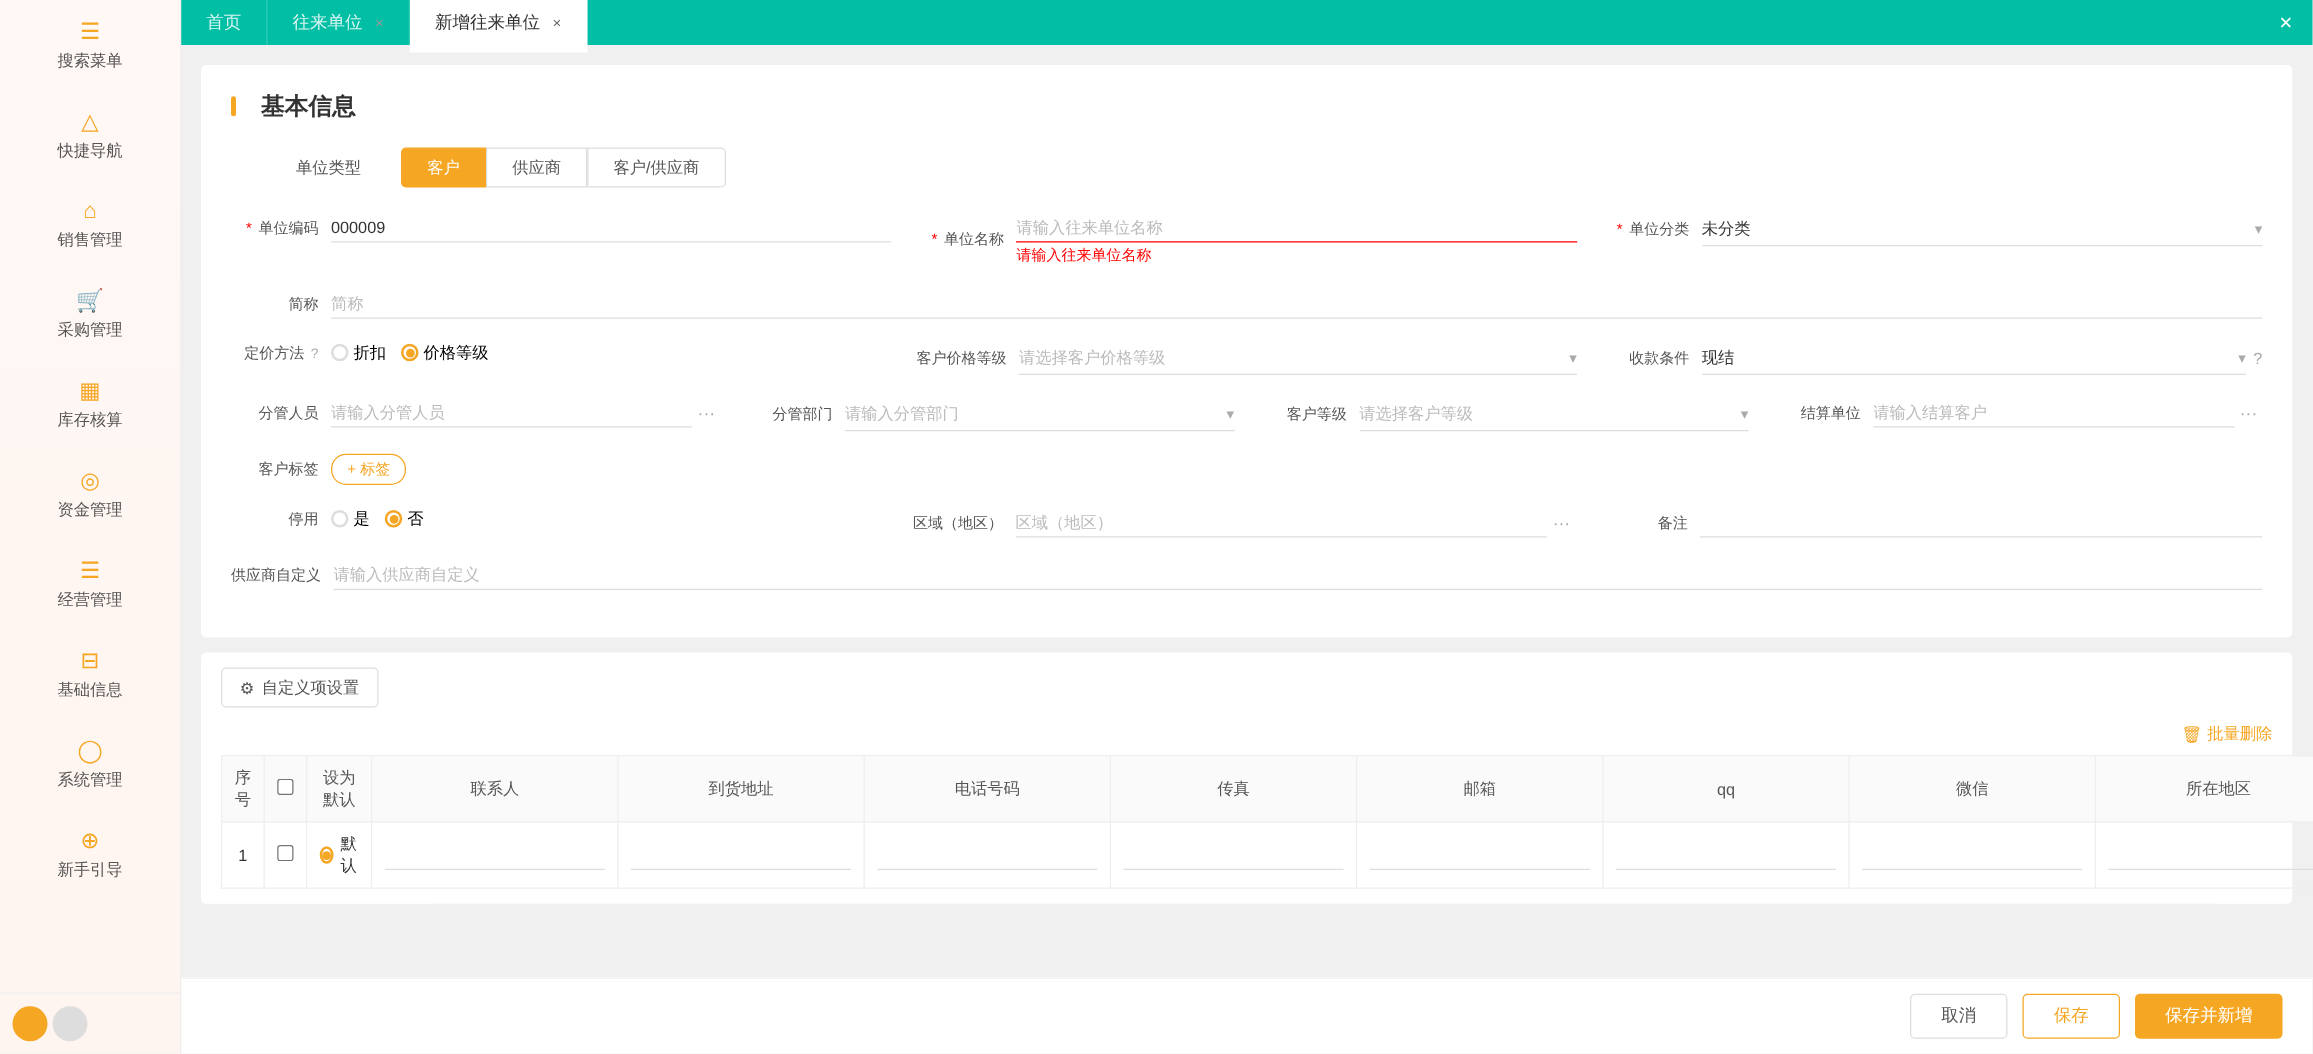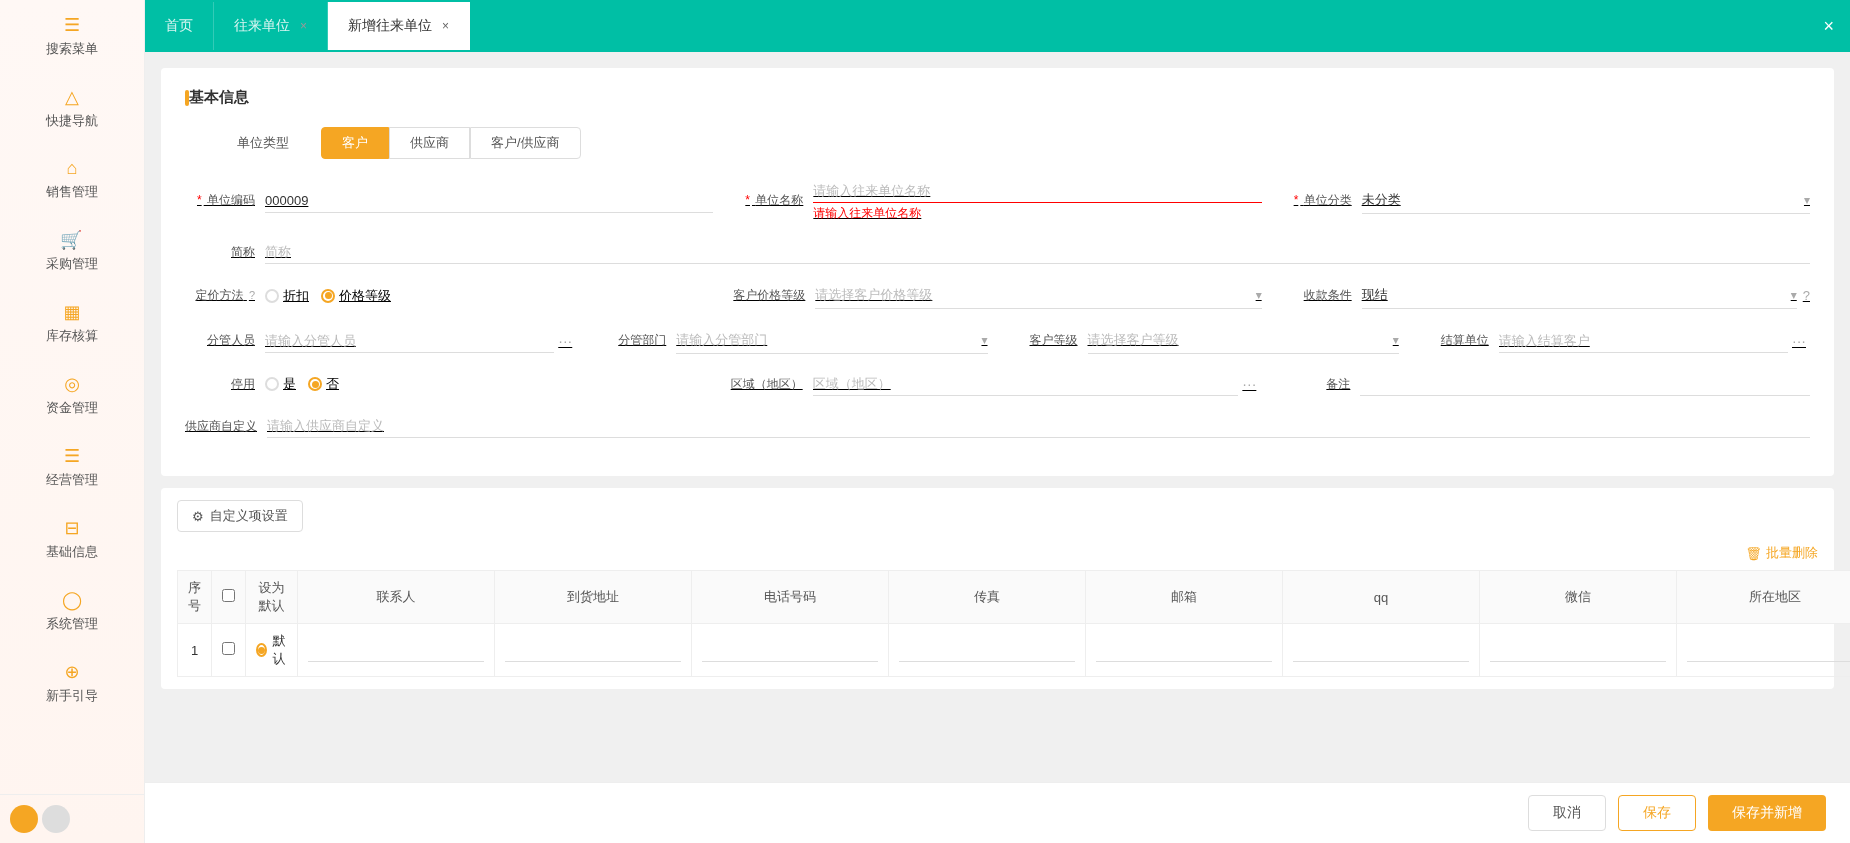--- a/index.html
+++ b/index.html
@@ -37,21 +37,21 @@
     .sidebar-bottom .dot2 { width: 28px; height: 28px; background: #ddd; border-radius: 50%; }
 
     
     .main { flex: 1; display: flex; flex-direction: column; overflow: hidden; }
 
     
     .tab-bar {
       background: #00bfa5;
       display: flex;
       align-items: center;
-      height: 52px;
+      height: 36px;
       padding: 0 0;
       position: relative;
     }
     .tab {
       display: flex;
       align-items: center;
       padding: 0 20px;
       height: 48px;
       font-size: 14px;
       cursor: pointer;
@@ -80,22 +80,22 @@
     .form-card {
       background: #fff;
       border-radius: 4px;
       padding: 20px 24px;
       margin-bottom: 12px;
     }
 
     .section-title {
       display: flex;
       align-items: center;
-      gap: 0;
-      font-size: 15px;
+      gap: 20px;
+      font-size: 19px;
       font-weight: 600;
       color: #333;
       margin-bottom: 20px;
     }
     .section-title .icon-bar {
       width: 4px;
       height: 16px;
       background: #f5a623;
       border-radius: 2px;
     }
@@ -126,24 +126,23 @@
       color: #fff;
       border-color: #f5a623;
       margin-left: 16px;
     }
     .type-btn:first-of-type { border-radius: 4px 0 0 4px; }
     .type-btn:last-of-type { border-radius: 0 4px 4px 0; }
 
     
     .form-row {
       display: flex;
-      align-items: center;
+      align-items: flex-start;
       margin-bottom: 18px;
       gap: 0;
-      text-decoration: underline;
     }
     .form-group {
       display: flex;
       align-items: center;
       flex: 1;
       min-width: 0;
     }
     .form-label {
       font-size: 12px;
       color: #555;
@@ -474,20 +473,26 @@
             <span class="chevron">▾</span>
           </div>
         </div>
         <div class="form-group" style="margin-left:20px;">
           <span class="form-label">结算单位</span>
           <input class="form-input" type="text" placeholder="请输入结算客户" style="">
           <span class="dots-btn">···</span>
         </div>
       </div>
 
+      <div class="form-row">
+        <div class="form-group">
+          <span class="form-label">客户标签</span>
+          <button class="tag-btn">+ 标签</button>
+        </div>
+      </div>
 
       <div class="form-row">
         <div class="form-group">
           <span class="form-label">停用</span>
           <div class="radio-group">
             <div class="radio-item">
               <div class="radio-circle"></div>
               <span>是</span>
             </div>
             <div class="radio-item">

